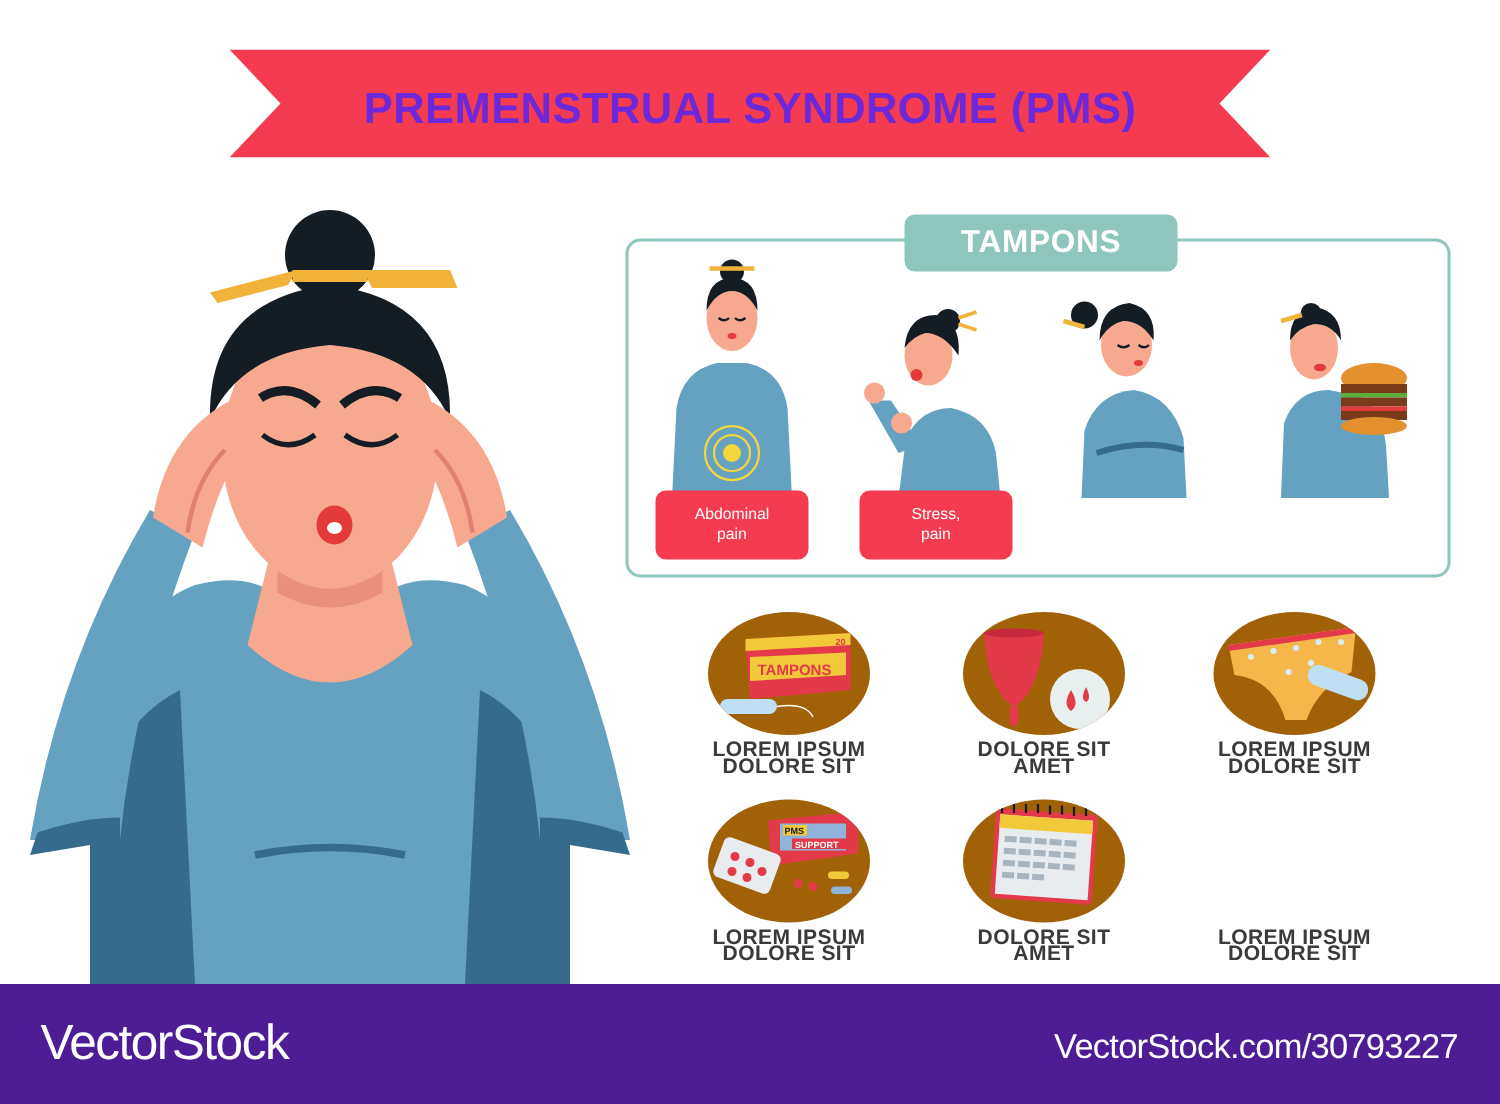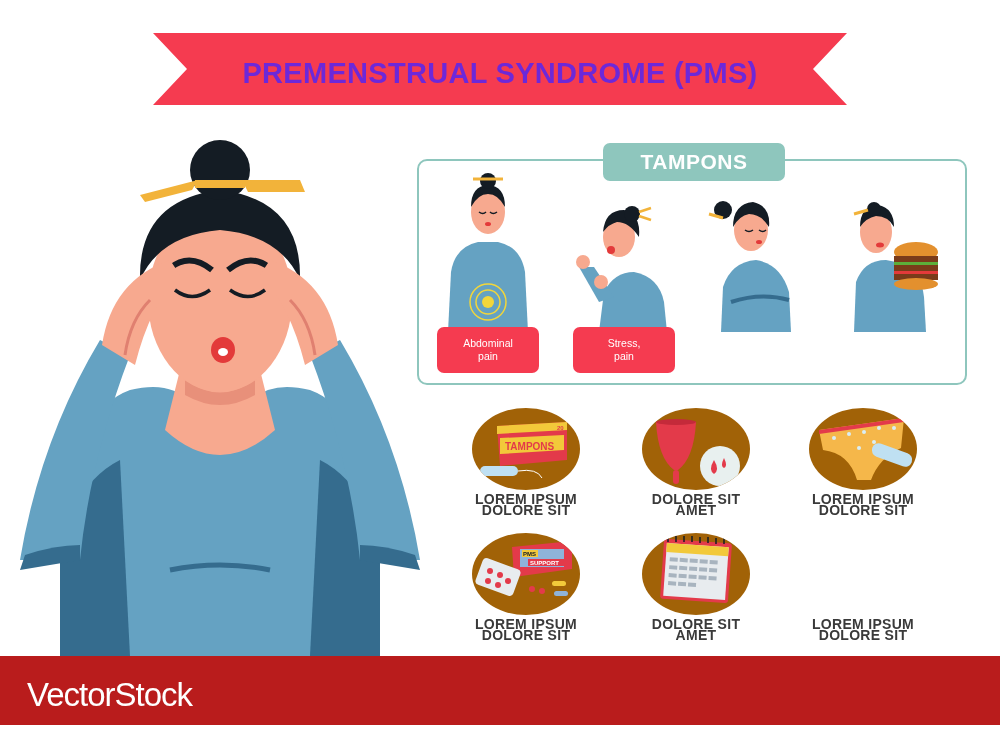--- a/index.html
+++ b/index.html
@@ -21,21 +21,21 @@
   .symptom svg { position: absolute; left: 0; top: 0; }
   .symptom-label { position: absolute; left: 4px; top: 155px; width: 102px; height: 46px; background: #f53b50; border-radius: 7px; color: #ffffff; font-size: 10.5px; line-height: 13px; text-align: center; display: flex; align-items: center; justify-content: center; padding: 0 3px; }
 
   
   .tile { position: absolute; width: 120px; height: 120px; }
   .tile .oval { position: absolute; left: 7px; top: 6px; width: 108px; height: 82px; border-radius: 50%; background: #a16207; overflow: hidden; }
   .tile .oval svg { position: absolute; left: 0; top: 0; }
   .tile .caption { position: absolute; left: 0; top: 92px; width: 122px; text-align: center; font-size: 14px; line-height: 11px; font-weight: 700; color: #3a3a3a; letter-spacing: 0.3px; }
 
   
-  .footer { position: absolute; left: 0; top: 656px; width: 1000px; height: 69px; background: #b91c1c; }
+  .footer { position: absolute; left: 0; top: 656px; width: 1000px; height: 80px; background: #4c1d95; }
   .footer-brand { position: absolute; left: 27px; top: 20px; color: #ffffff; font-size: 33px; letter-spacing: -1px; }
   .footer-id { position: absolute; right: 28px; top: 28px; color: #ffffff; font-size: 23px; letter-spacing: -0.5px; }
 </style>
 </head>
 <body>
 
 <div class="canvas">
 
   <div class="ribbon">
     <svg width="694" height="72" viewBox="0 0 694 72">
@@ -269,15 +269,16 @@
 AMET</div>
   </div>
 
   <div class="tile" style="left:802px; top:527px;">
     <div class="caption" style="white-space:pre-line;">LOREM IPSUM
 DOLORE SIT</div>
   </div>
 
   <div class="footer">
     <div class="footer-brand">VectorStock</div>
+    <div class="footer-id">VectorStock.com/30793227</div>
   </div>
 
 </div>
 
 </body></html>

